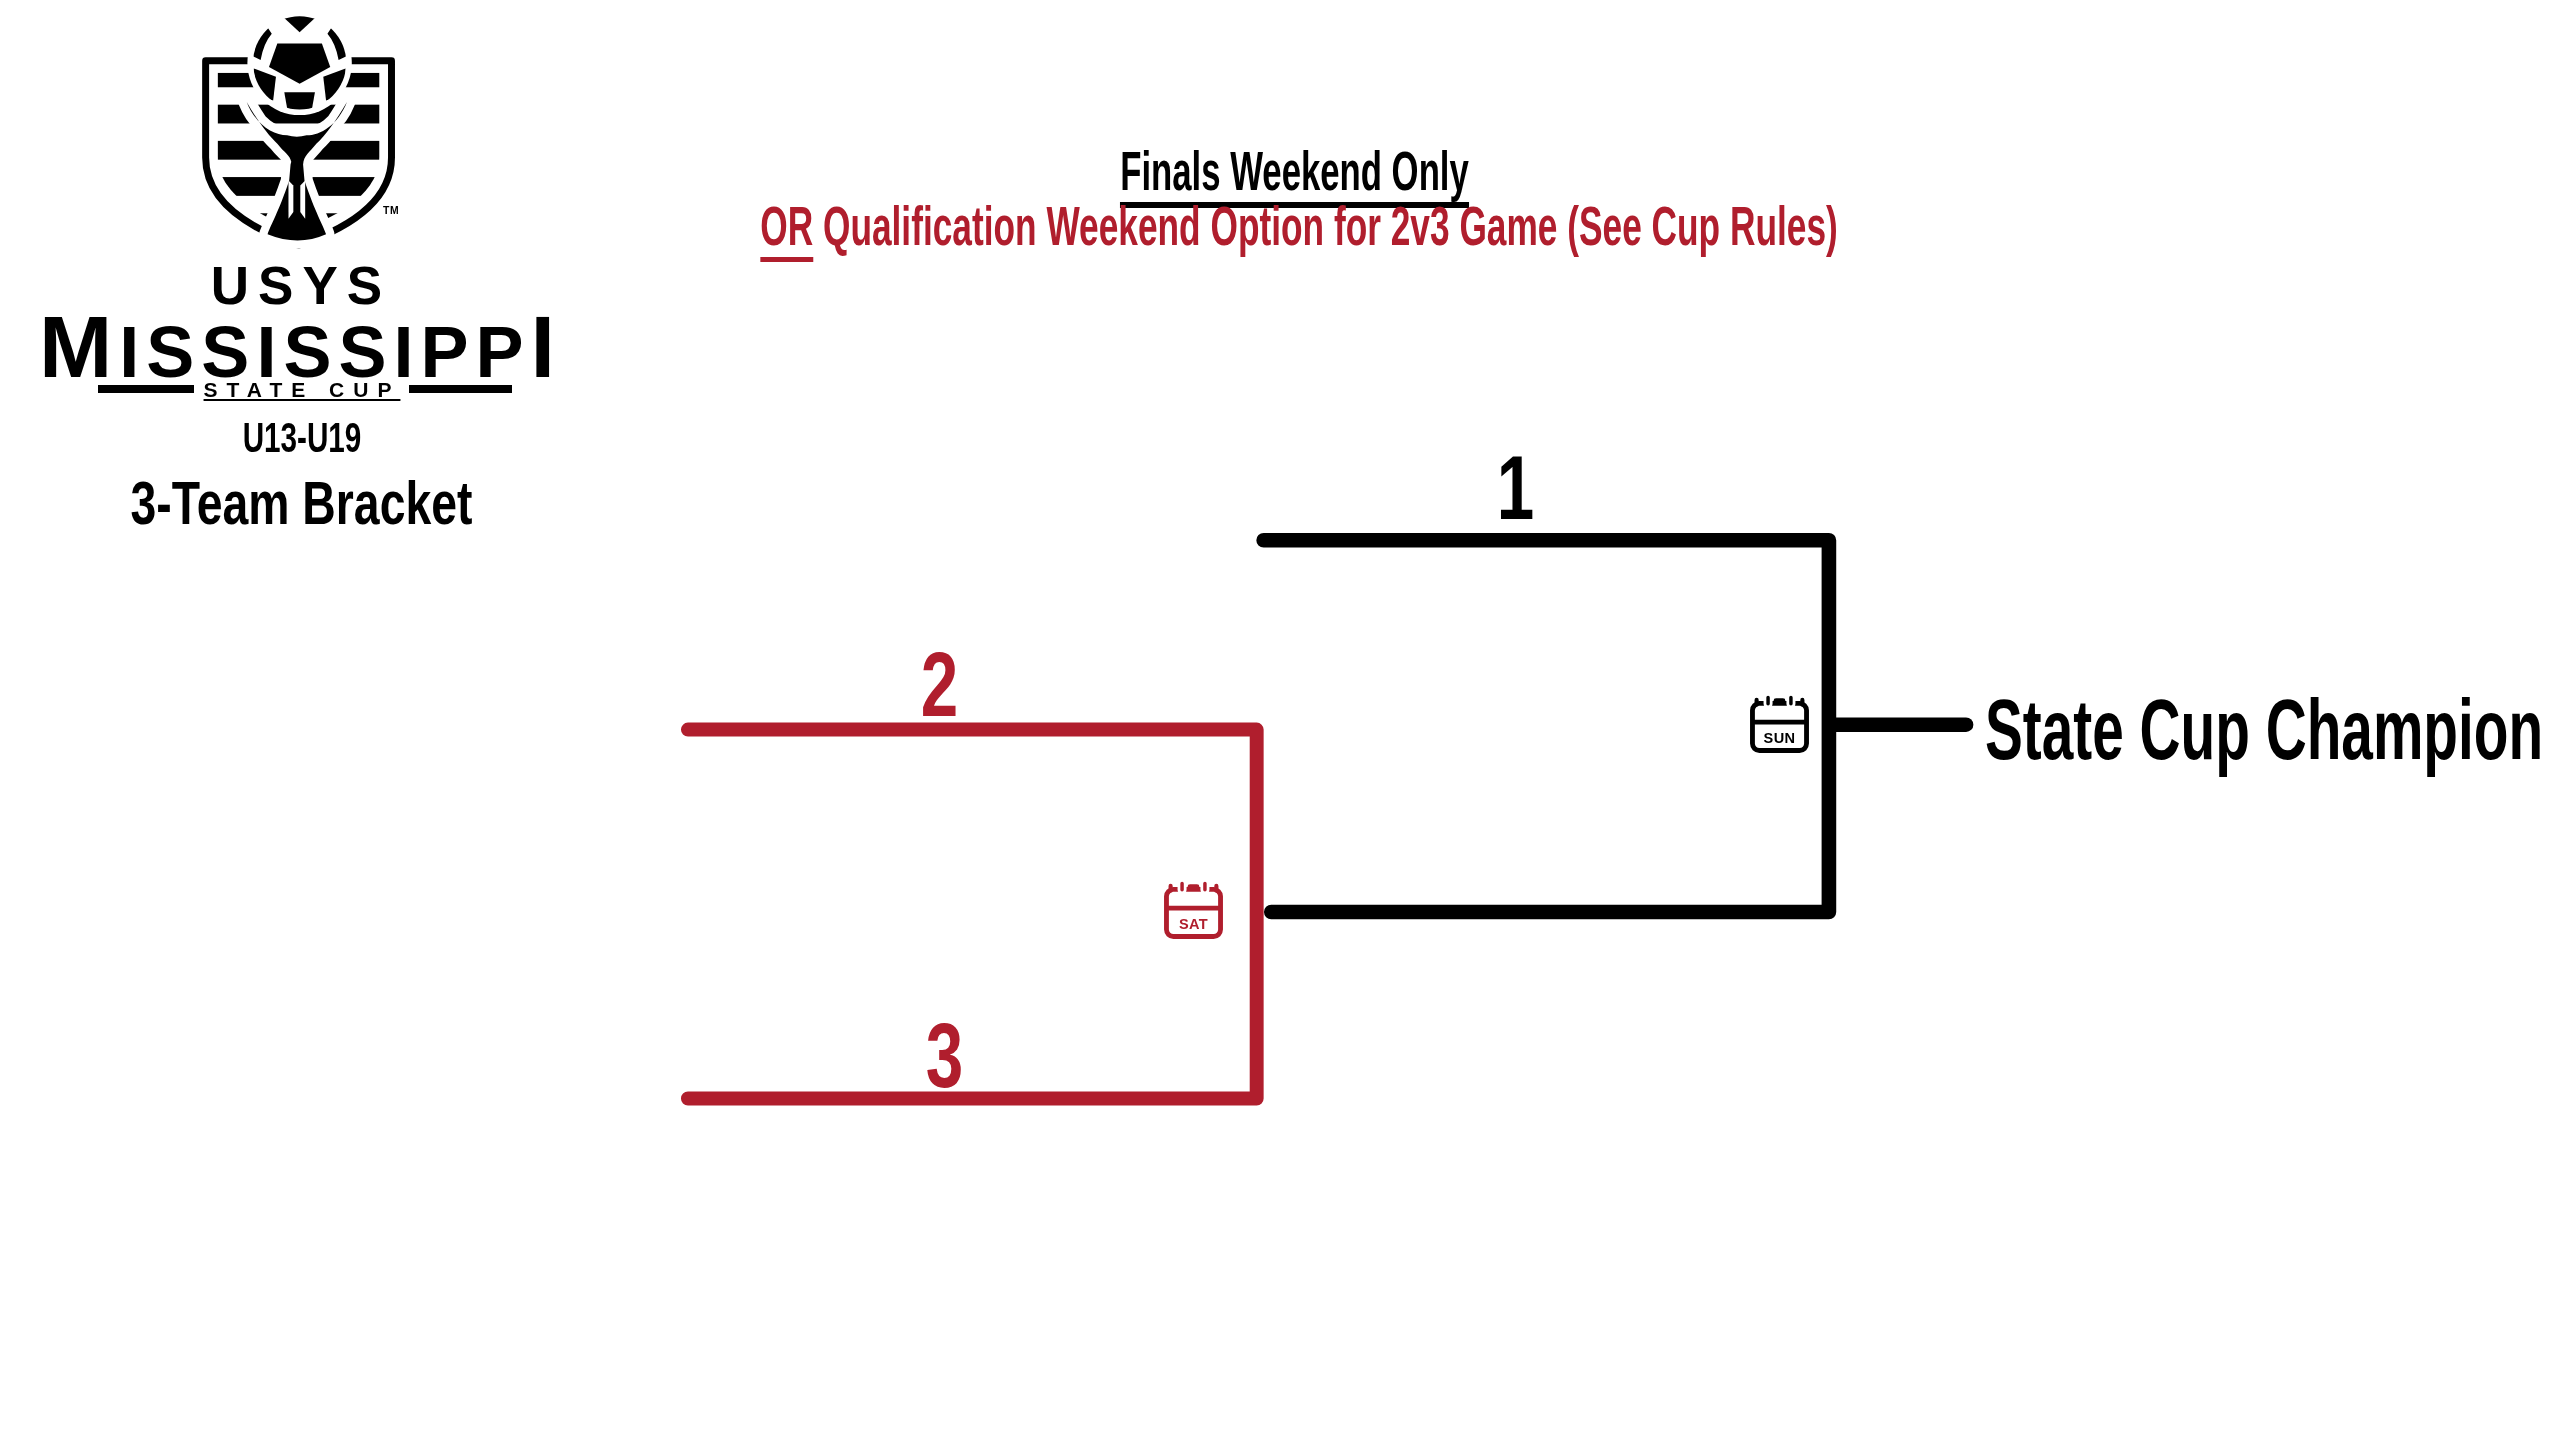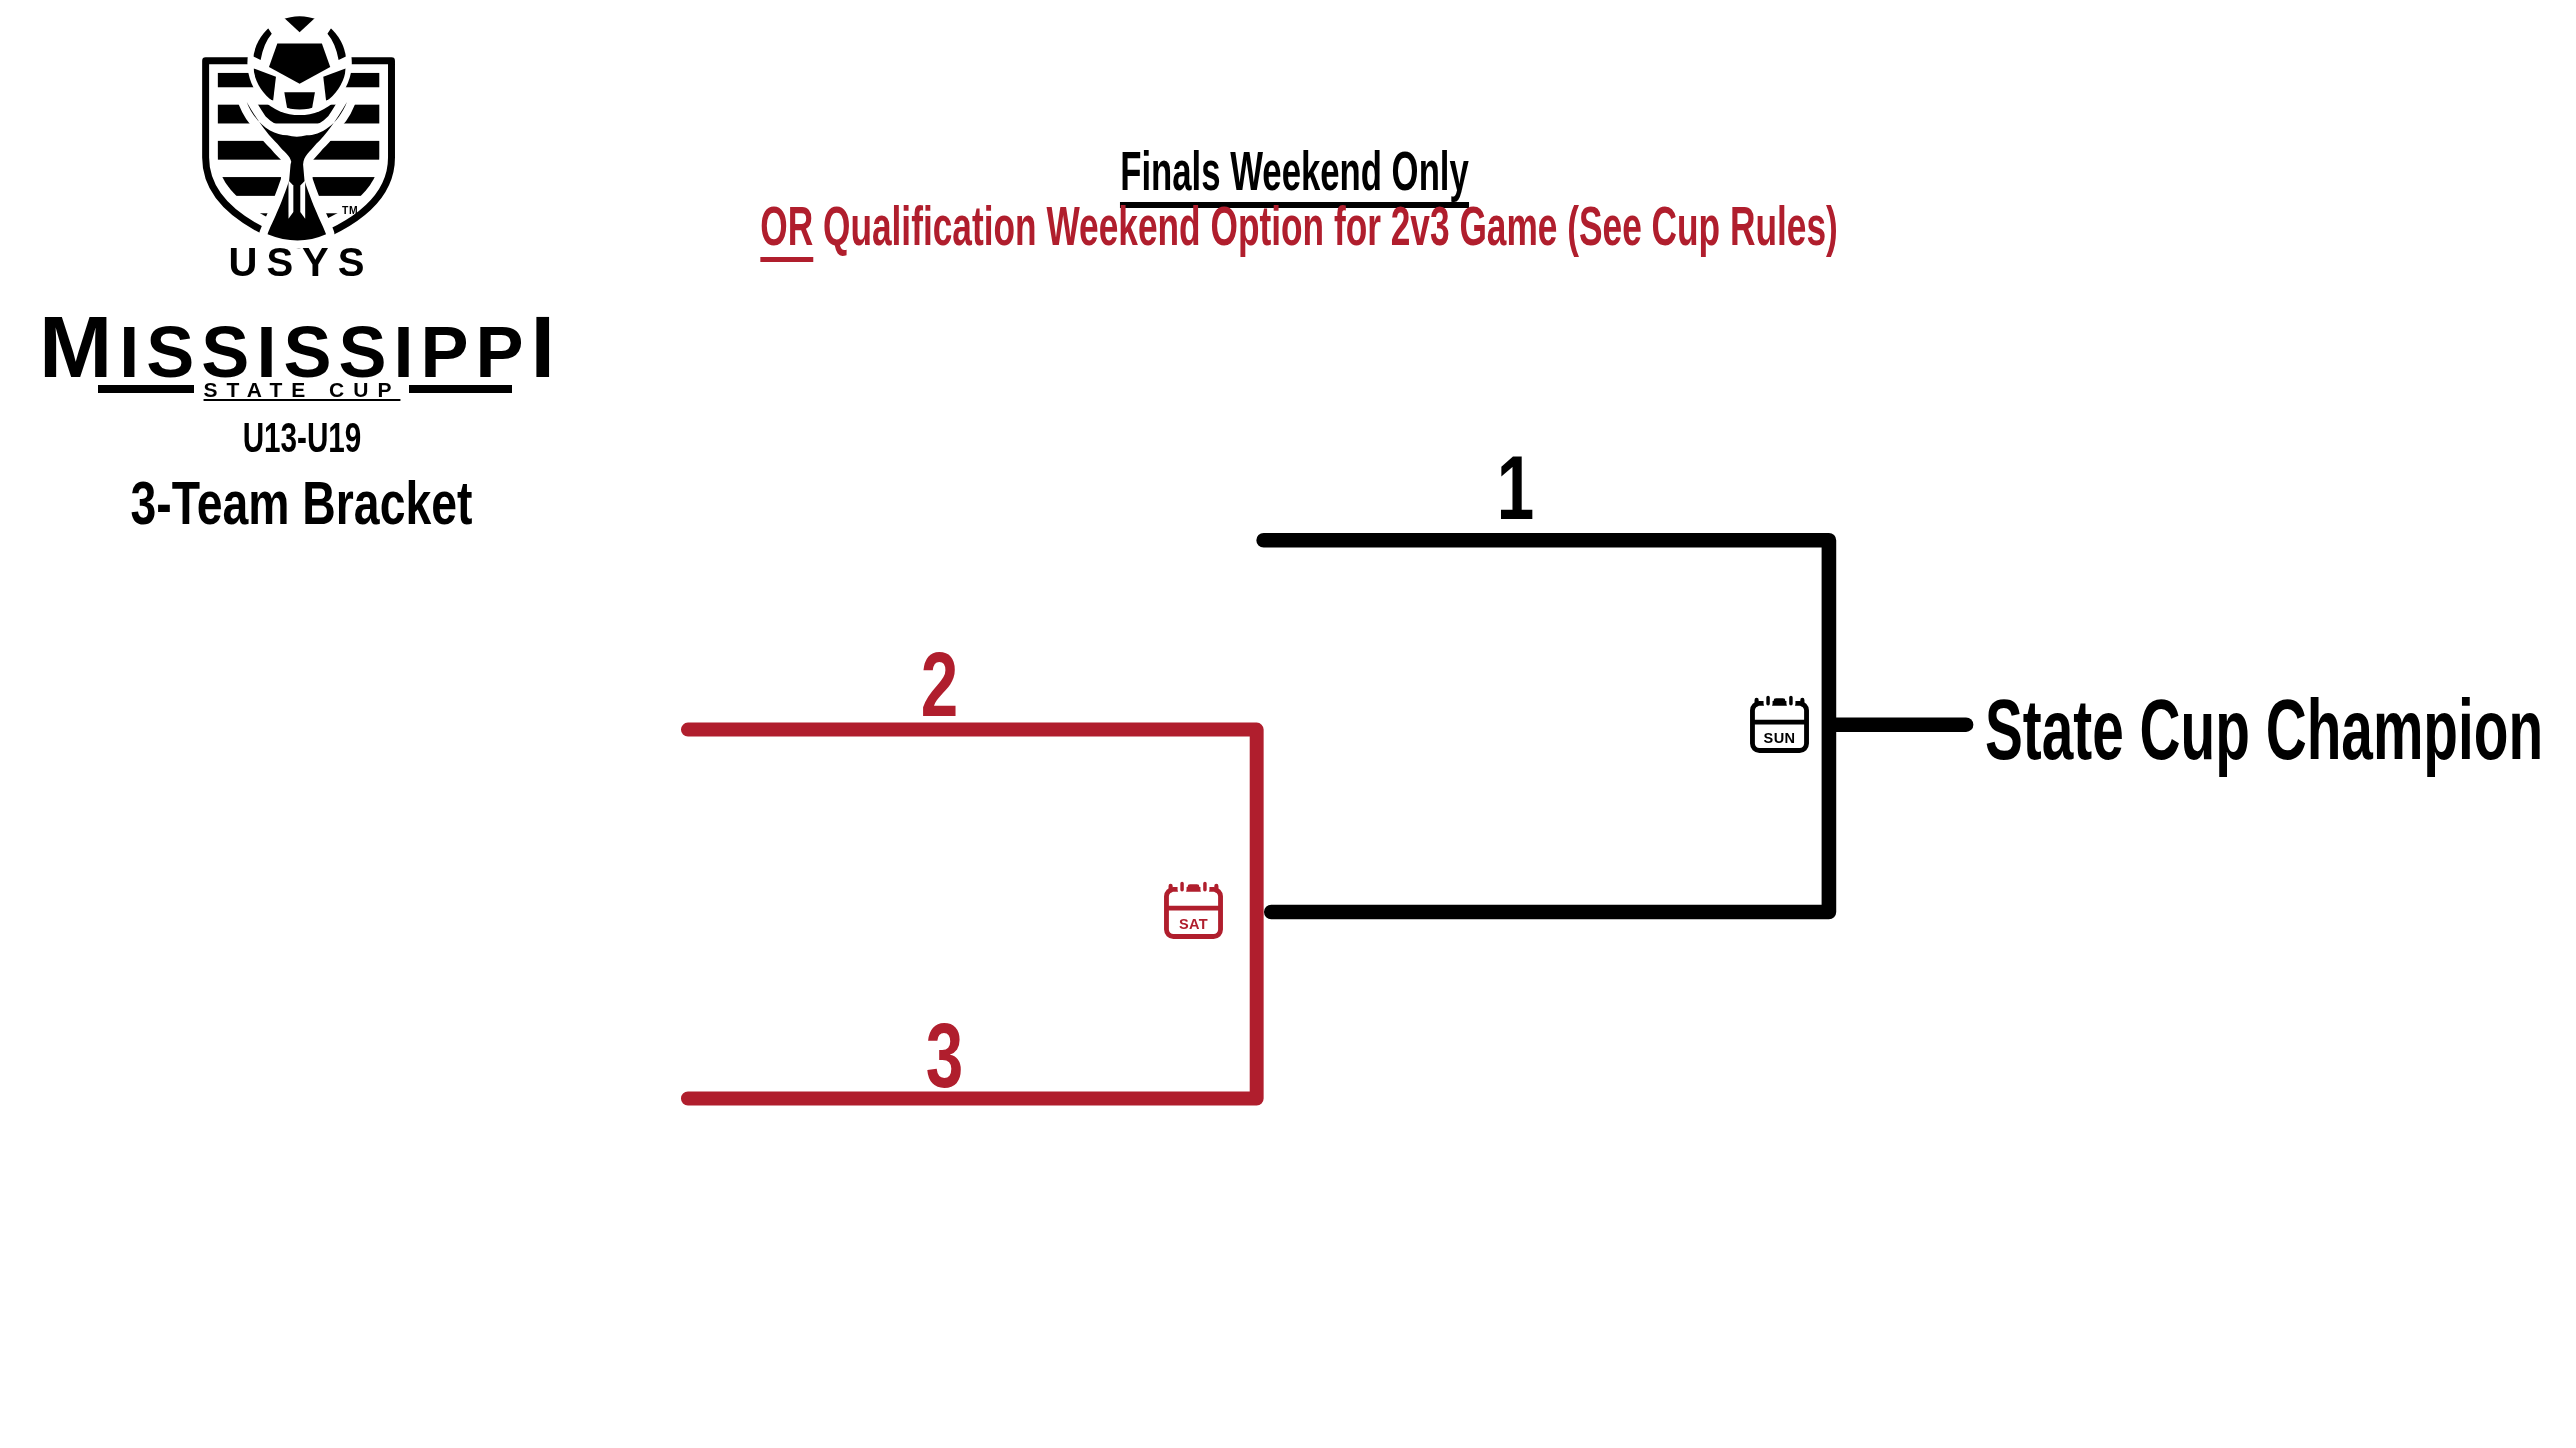--- a/index.html
+++ b/index.html
@@ -12,21 +12,21 @@
 
   
   .hline1{left:877px;top:146px;width:835px;font-size:56px;line-height:0.9;
           transform:scaleX(0.62);transform-origin:center center;font-weight:700;}
   .hline1 .ul{border-bottom:6.3px solid #000;}
   .hline2{left:394px;top:198px;width:1810px;font-size:56px;line-height:1;
           transform:scaleX(0.63);transform-origin:center center;font-weight:700;color:#B01E2D;}
   .hline2 .ul{border-bottom:5.6px solid #B01E2D;}
 
   
-  .usys{left:92px;top:242px;width:418px;font-size:40px;letter-spacing:9px;font-weight:700;}
+  .usys{left:92px;top:259px;width:418px;font-size:53px;letter-spacing:9px;font-weight:700;}
   .missi{left:-117px;top:303px;width:835px;font-size:72px;letter-spacing:7px;
          font-weight:700;line-height:1;white-space:nowrap;}
   .missi .big{font-size:88px;}
   .statecup-text{left:93px;top:379px;width:418px;font-size:21px;letter-spacing:9px;font-weight:700;text-decoration:underline;}
   .bar{position:absolute;height:8.4px;background:#000;top:385px;}
   .bar.left{left:98px;width:96px;}
   .bar.right{left:409px;width:103px;}
   .age{left:93px;top:416px;width:418px;font-size:43px;
        transform:scaleX(0.69);transform-origin:center center;}
   .btype{left:-12px;top:473px;width:627px;font-size:61px;
@@ -54,21 +54,21 @@
   .cal-sat text{fill:#B01E2D;}
 
   
   #bracket-lines{position:absolute;left:0;top:0;width:2576px;height:1448px;}
   #bracket-lines path{fill:none;stroke-linecap:round;stroke-linejoin:round;}
   .redpath{stroke:#B01E2D;stroke-width:20px;}
   .blackpath{stroke:#000;stroke-width:21px;}
 
   
   #logo-art{position:absolute;left:202px;top:9.7px;width:198px;height:252px;}
-  .tm{left:342px;top:205px;font-size:10.4px;font-weight:700;letter-spacing:0.7px;}
+  .tm{left:383px;top:205px;font-size:10.4px;font-weight:700;letter-spacing:0.7px;}
 </style>
 </head>
 <body>
 
 <div id="canvas">
 
   <svg id="logo-art" viewBox="0 0 284 362">
     <defs>
       <clipPath id="shieldClip">
         <path d="M 22 90 H 255 V 210 C 255 258 203 295 138.5 316 C 74 295 22 258 22 210 Z"></path>

